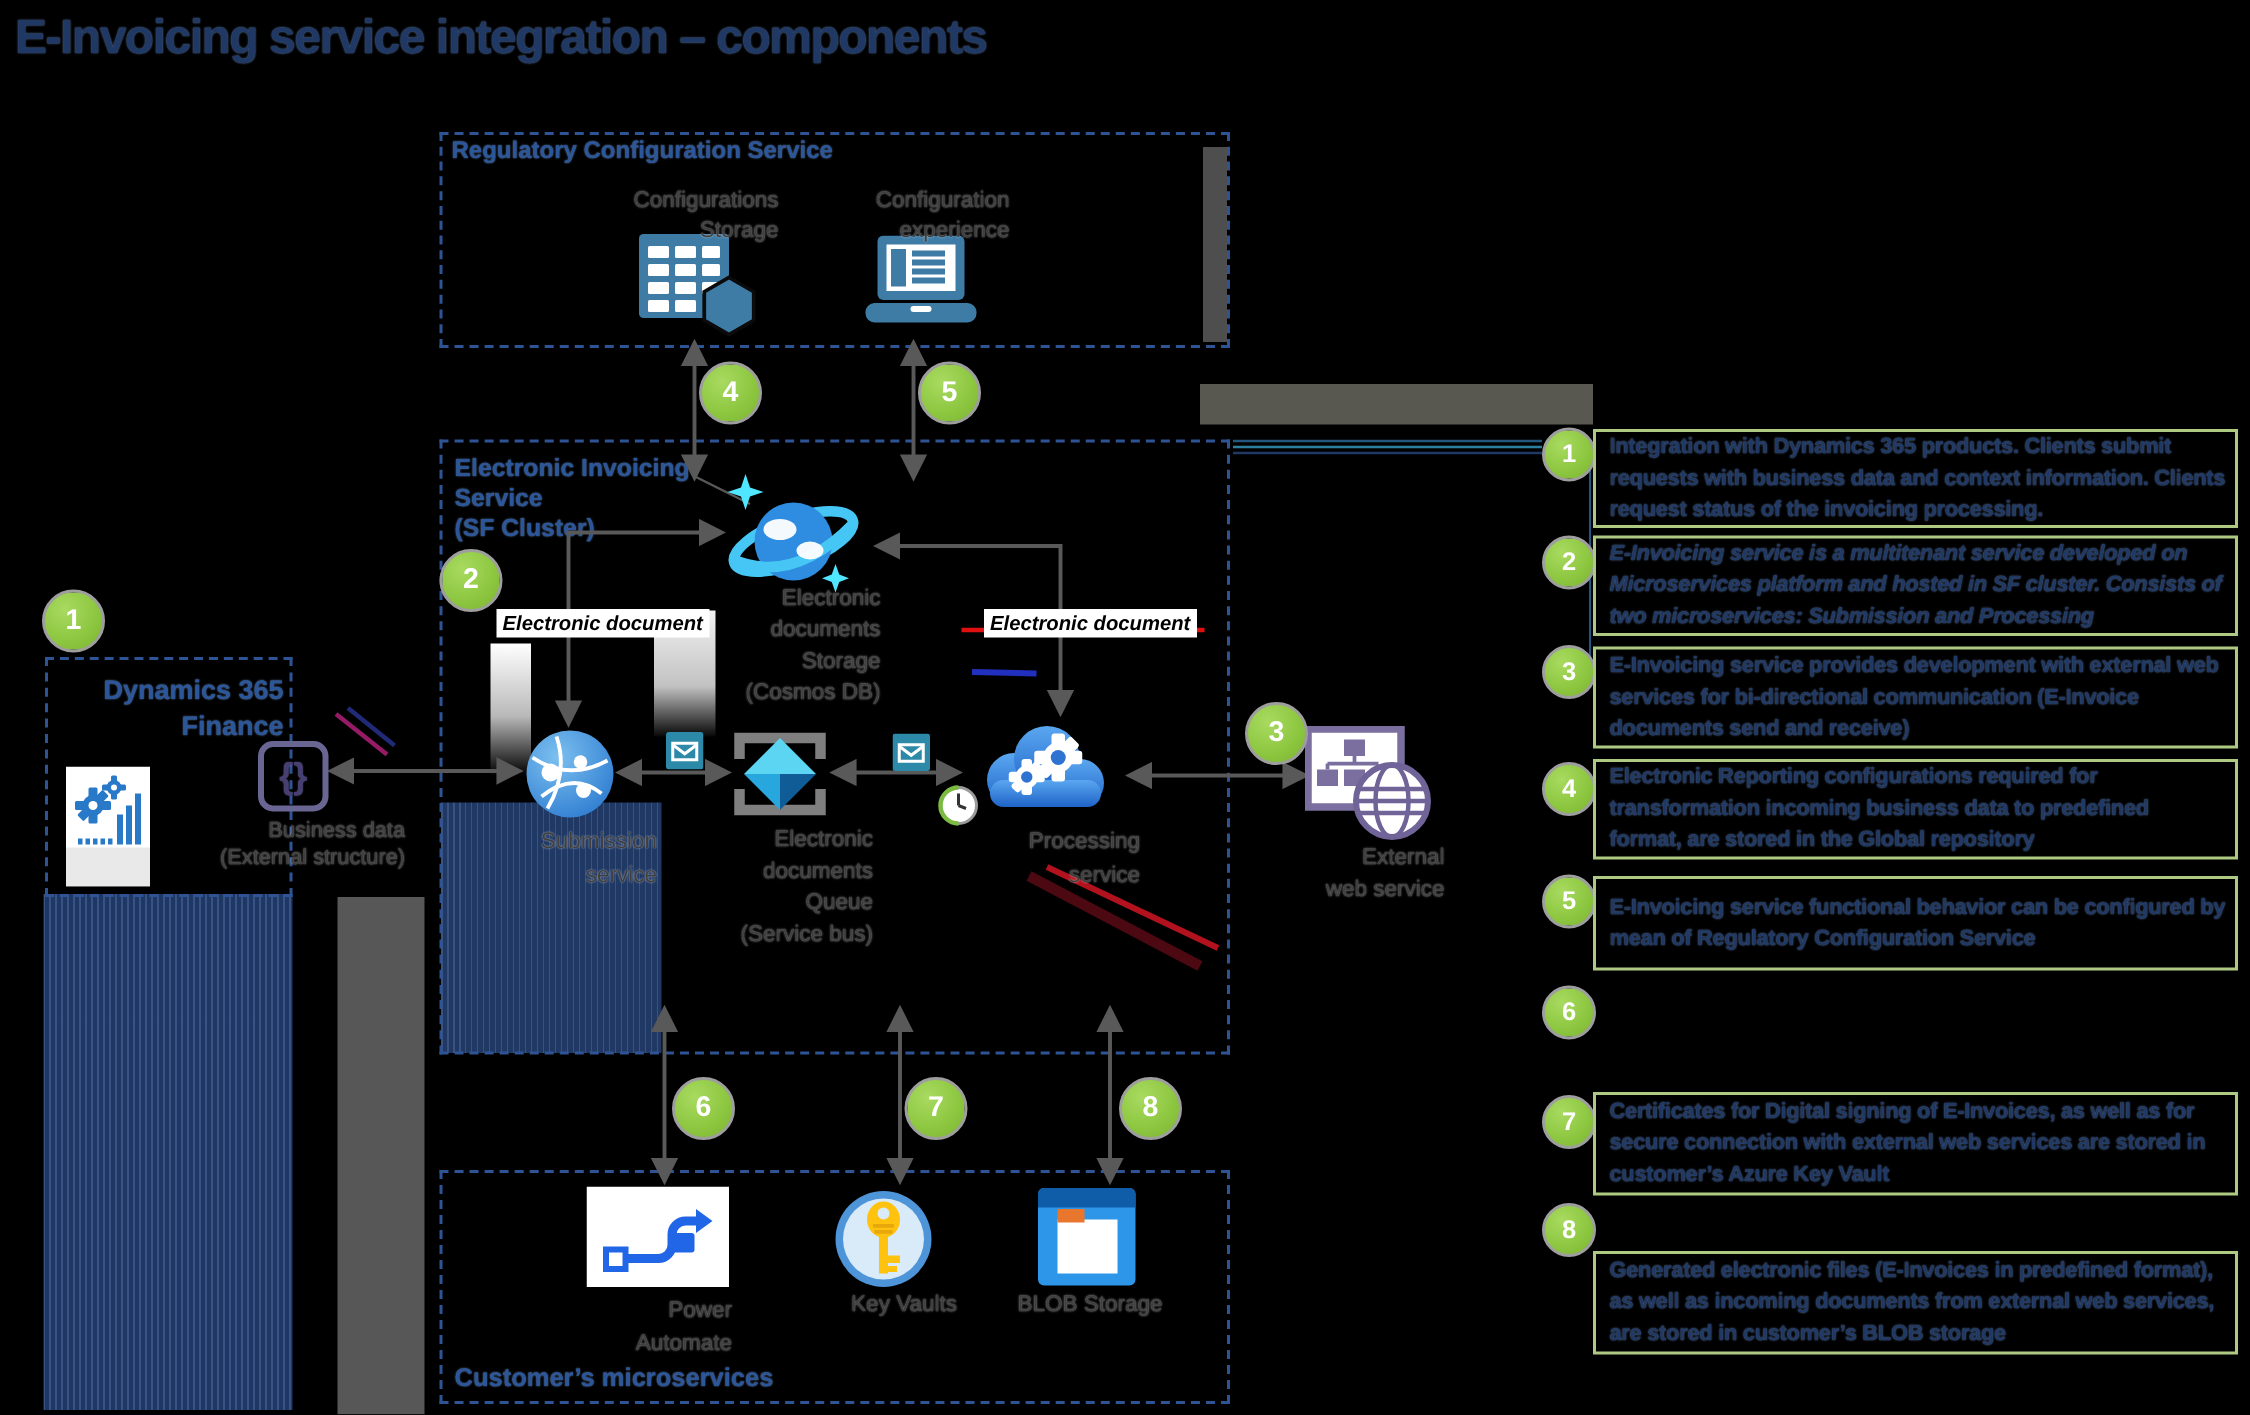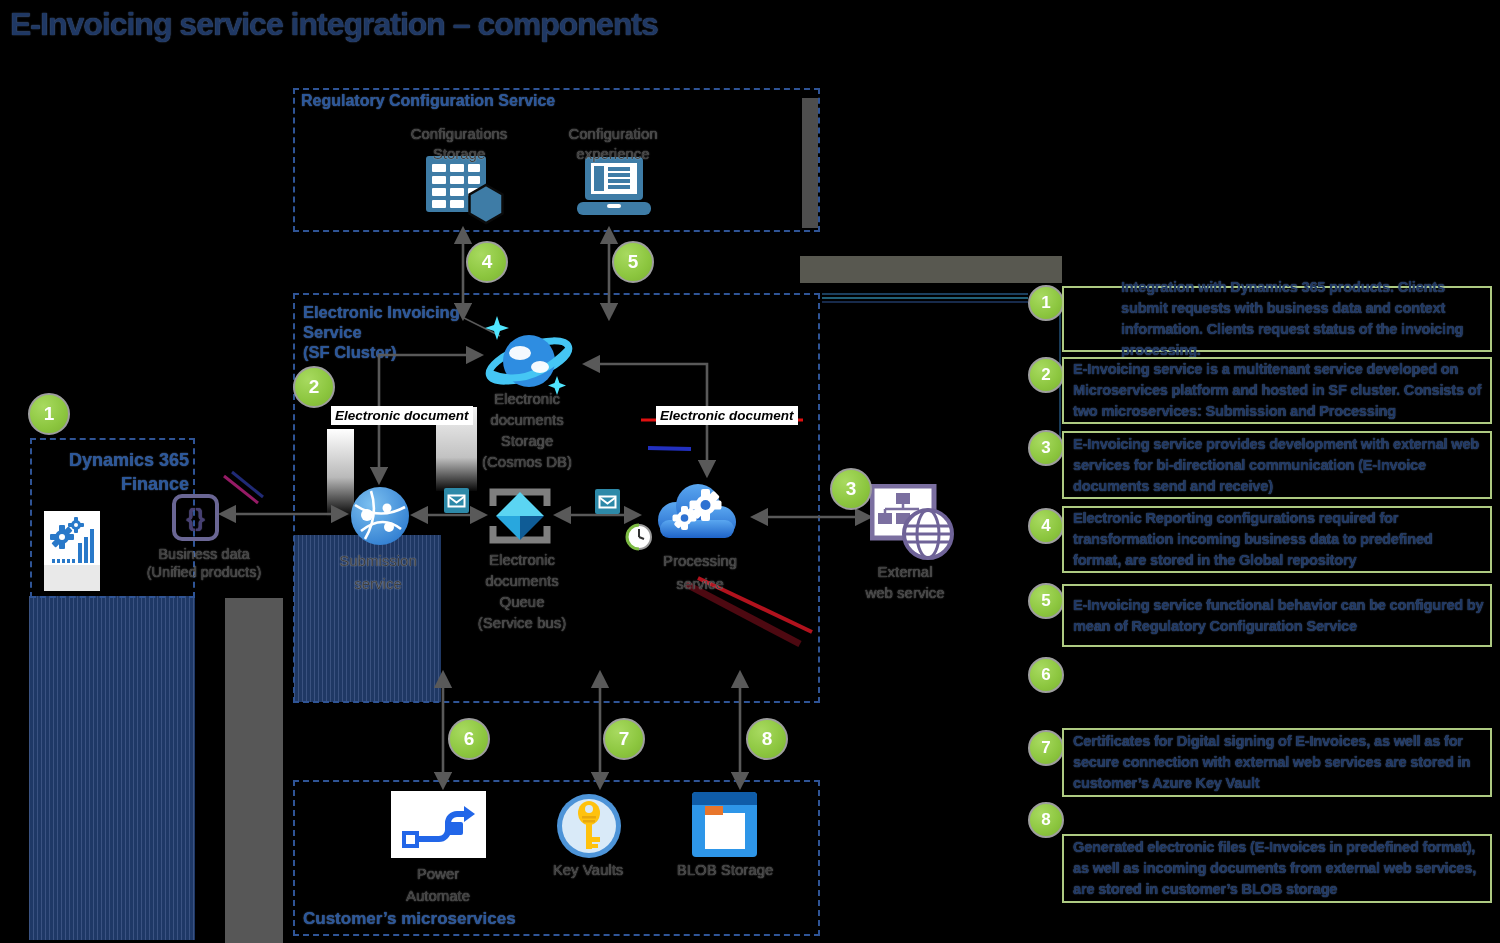--- a/index.html
+++ b/index.html
@@ -5,21 +5,21 @@
   html,body{margin:0;padding:0;background:#000;}
   #stage{position:relative;width:1500px;height:943px;background:#000;overflow:hidden;
          font-family:"Liberation Sans",sans-serif;}
   #stage *{box-sizing:border-box;}
   .abs{position:absolute;}
   .halo-navy{text-shadow:0 0 1px rgba(150,180,230,.55),0 0 2px rgba(120,150,210,.30);}
   .halo-gray{text-shadow:0 0 1px rgba(255,255,255,.5),0 0 2px rgba(255,255,255,.25);}
   .page-title{font-size:32px;font-weight:bold;color:#1F3864;letter-spacing:-1px;white-space:nowrap;}
   .dash-box{border:2px dashed #2F5496;}
   .box-title{color:#2B579A;font-weight:bold;}
-  .nlabel{color:#3F3F3F;font-size:15px;line-height:20px;text-align:center;}
+  .nlabel{color:#3F3F3F;font-size:15px;line-height:20px;text-align:right;}
   .nlabel span{display:block;}
   .flowlbl{background:#fff;color:#000;font-size:13.5px;font-weight:bold;font-style:italic;
            padding:2px 4px;white-space:nowrap;}
   .marker{width:42px;height:42px;border-radius:50%;border:2px solid #9E9E9E;
           background:radial-gradient(circle at 35% 30%,#A8DA60,#8CC63F 60%,#7CB232);
           color:#fff;font-weight:bold;font-size:19px;display:flex;align-items:center;justify-content:center;}
   .ccircle{width:36px;height:36px;border-radius:50%;border:2px solid #9E9E9E;
           background:radial-gradient(circle at 35% 30%,#A8DA60,#8CC63F 60%,#7CB232);
           color:#fff;font-weight:bold;font-size:17px;display:flex;align-items:center;justify-content:center;}
   .callout{left:1062px;width:430px;border:2px solid #AECA82;display:flex;align-items:center;}
@@ -321,21 +321,21 @@
   <div class="abs nlabel halo-gray" style="left:640px;top:549px;width:120px;line-height:23px;">
     <span>Processing</span>
       <span>service</span>
   </div>
   <div class="abs nlabel halo-gray" style="left:847px;top:561px;width:116px;line-height:21px;">
     <span>External</span>
       <span>web service</span>
   </div>
   <div class="abs nlabel halo-gray" style="left:138px;top:545px;width:132px;font-size:14.5px;line-height:18px;">
     <span>Business data</span>
-      <span>(Unified products)</span>
+      <span>(External structure)</span>
   </div>
   <div class="abs nlabel halo-gray" style="left:388px;top:863px;width:100px;line-height:22px;">
     <span>Power</span>
       <span>Automate</span>
   </div>
   <div class="abs nlabel halo-gray" style="left:538px;top:860px;width:100px;">Key Vaults</div>
   <div class="abs nlabel halo-gray" style="left:675px;top:860px;width:100px;">BLOB Storage</div>
 
   <div class="abs flowlbl" style="left:331px;top:406px;">Electronic document</div>
   <div class="abs flowlbl" style="left:656px;top:406px;">Electronic document</div>
@@ -343,26 +343,26 @@
   <div class="abs marker" style="left:28px;top:393px;">1</div>
   <div class="abs marker" style="left:293px;top:366px;">2</div>
   <div class="abs marker" style="left:830px;top:468px;">3</div>
   <div class="abs marker" style="left:466px;top:241px;">4</div>
   <div class="abs marker" style="left:612px;top:241px;">5</div>
   <div class="abs marker" style="left:448px;top:718px;">6</div>
   <div class="abs marker" style="left:603px;top:718px;">7</div>
   <div class="abs marker" style="left:746px;top:718px;">8</div>
 
   <div class="abs ccircle" style="left:1028px;top:285px;">1</div>
-  <div class="abs callout" style="top:286px;height:66px;padding-left:48px;">
+  <div class="abs callout" style="top:286px;height:66px;">
     <p class="halo-navy">Integration with Dynamics 365 products. Clients submit requests with business data and context information. Clients request status of the invoicing processing.</p>
     </div>
 
   <div class="abs ccircle" style="left:1028px;top:357px;">2</div>
-  <div class="abs callout" style="top:357px;height:67px;">
+  <div class="abs callout" style="top:357px;height:67px;font-style:italic;">
     <p class="halo-navy">E-Invoicing service is a multitenant service developed on Microservices platform and hosted in SF cluster. Consists of two microservices: Submission and Processing</p>
     </div>
 
   <div class="abs ccircle" style="left:1028px;top:430px;">3</div>
   <div class="abs callout" style="top:431px;height:68px;">
     <p class="halo-navy">E-Invoicing service provides development with external web services for bi-directional communication (E-Invoice documents send and receive)</p>
     </div>
 
   <div class="abs ccircle" style="left:1028px;top:508px;">4</div>
   <div class="abs callout" style="top:506px;height:67px;">

